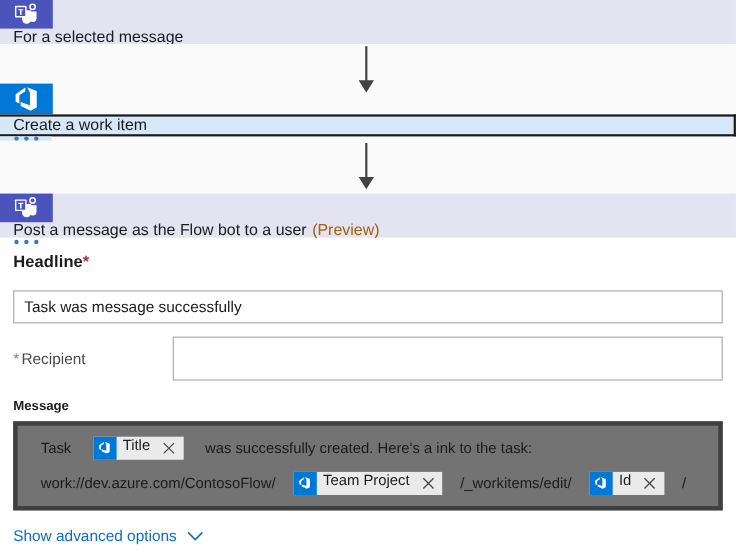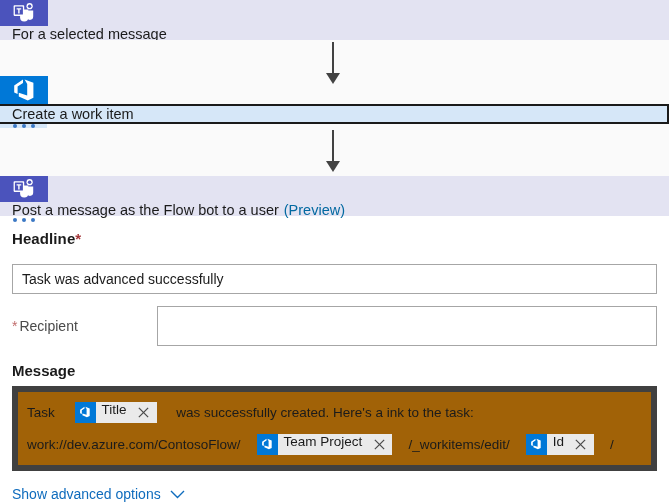--- a/index.html
+++ b/index.html
@@ -51,21 +51,21 @@
     flex: 1;
     display: flex;
     align-items: center;
     padding-left: 12px;
     font-size: 14.5px;
     color: #1b1b1b;
     min-width: 0;
   }
   .card-title { white-space: nowrap; }
   .card-preview {
-    color: #0369a1;
+    color: #a16207;
     margin-left: 5px;
   }
   .card-menu {
     width: 47px; min-width: 47px;
     display: flex; align-items: center; justify-content: center;
     cursor: pointer;
   }
   .dots { display: flex; gap: 5px; }
   .dots i {
     width: 4px; height: 4px; border-radius: 50%;
@@ -122,30 +122,30 @@
     width: 145px; min-width: 145px;
     font-size: 14px;
     color: #4a4a4a;
   }
   .row-inline .textbox {
     flex: 1;
     height: 40px;
   }
 
   .section-label {
-    font-size: 15px;
+    font-size: 12px;
     font-weight: bold;
     margin: 16px 0 7px 0;
   }
 
   
   .msgbox {
-    border: 6px solid #404040;
-    background: #a16207;
-    padding: 8px 9px 9px 9px;
+    border: 4px solid #404040;
+    background: #737373;
+    padding: 8px 9px 9px 21px;
     box-sizing: border-box;
   }
   .msgline {
     display: flex;
     align-items: center;
     flex-wrap: nowrap;
     font-size: 13.5px;
     color: #1b1b1b;
     height: 24px;
     white-space: nowrap;
@@ -279,21 +279,21 @@
         </span>
     </div>
   </div>
 
   <div class="panel">
 
     <div class="field-label-strong">
       <span>Headline</span><span class="req">*</span>
     </div>
     <div class="textbox">
-      <span>Task was advanced successfully</span>
+      <span>Task was message successfully</span>
     </div>
 
     <div class="row-inline">
       <div class="inline-label"><span class="req-lead">*</span><span>Recipient</span></div>
       <div class="textbox" placeholder="">
         <span></span>
       </div>
     </div>
 
     <div class="section-label">Message</div>

